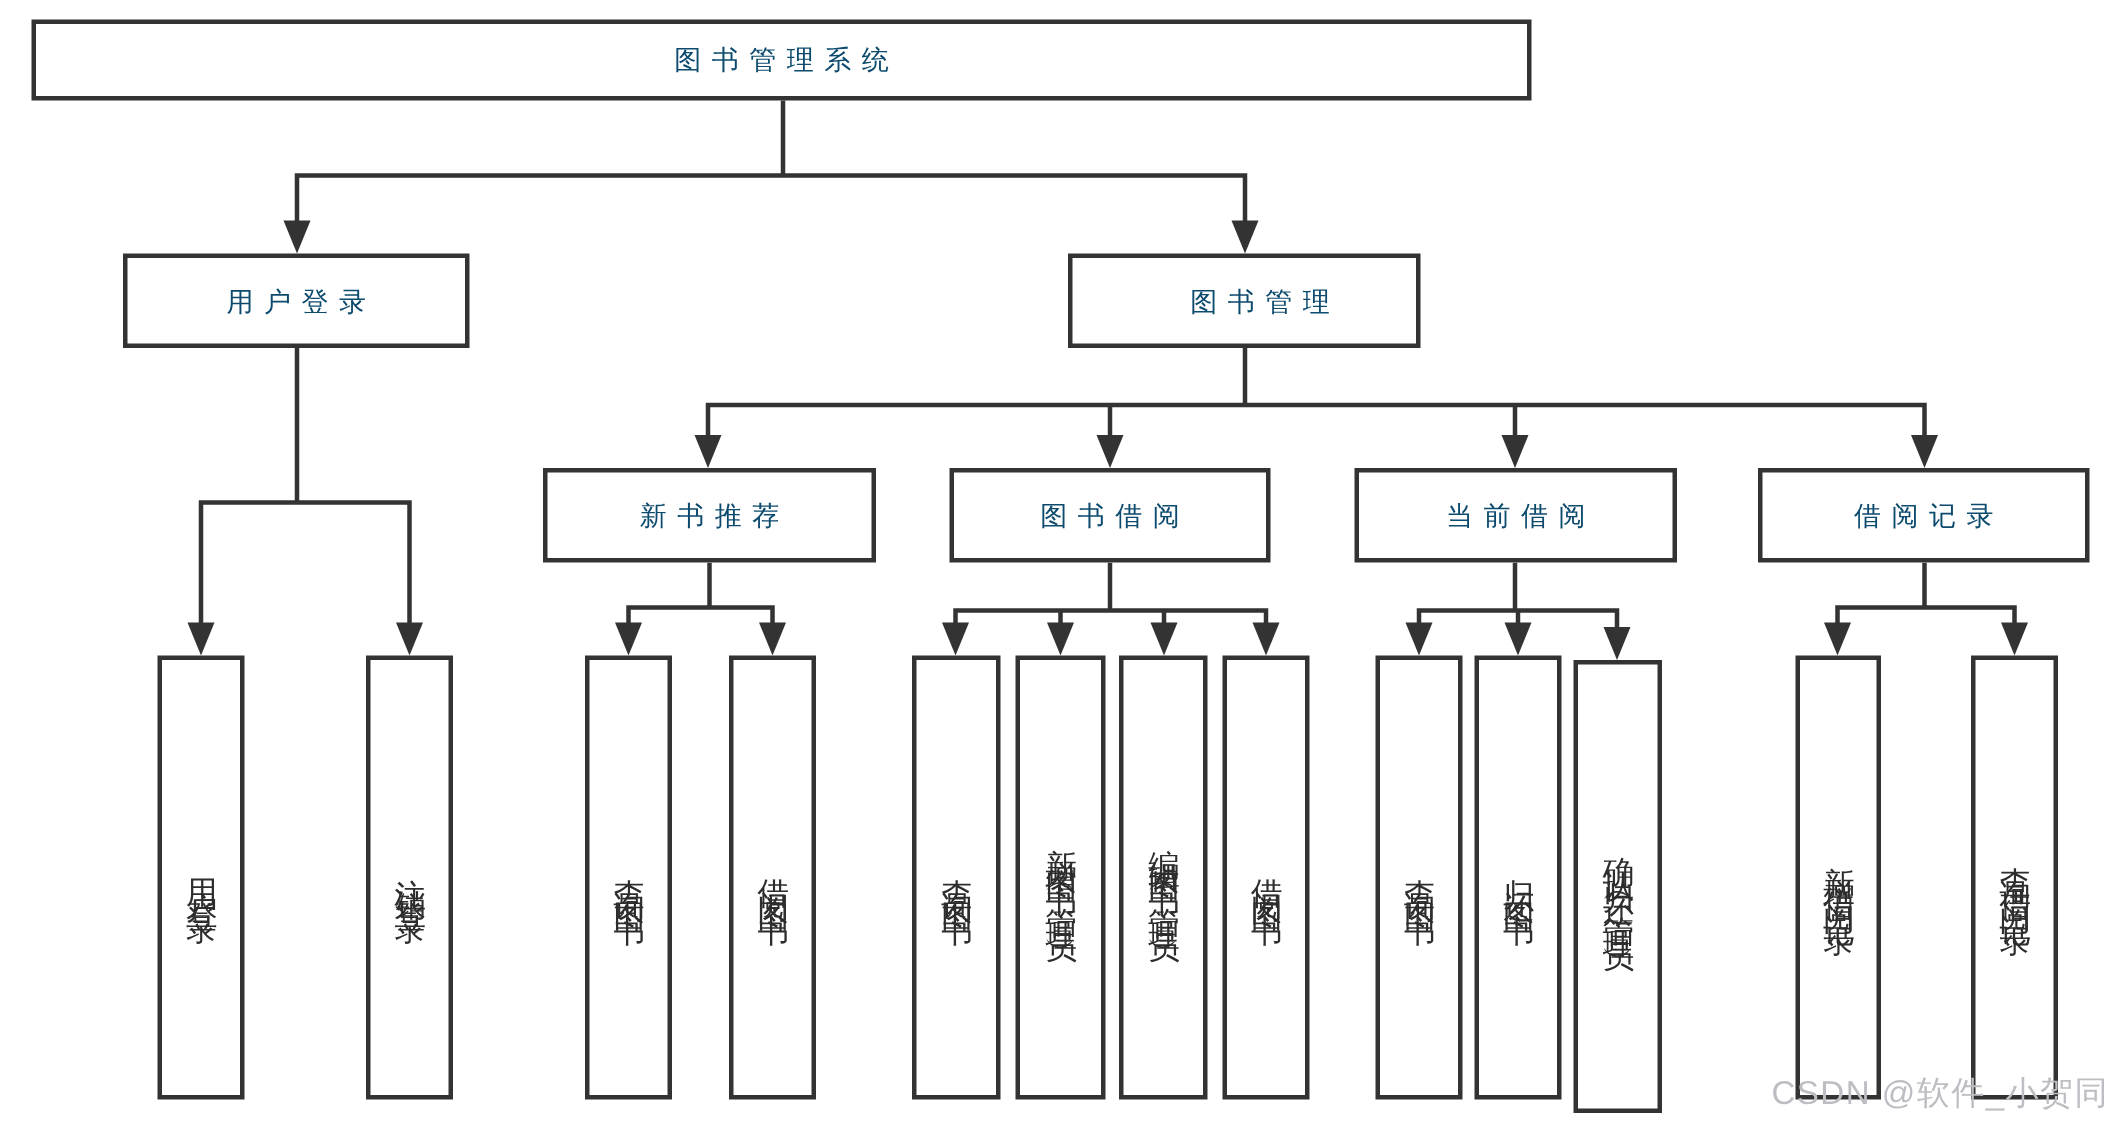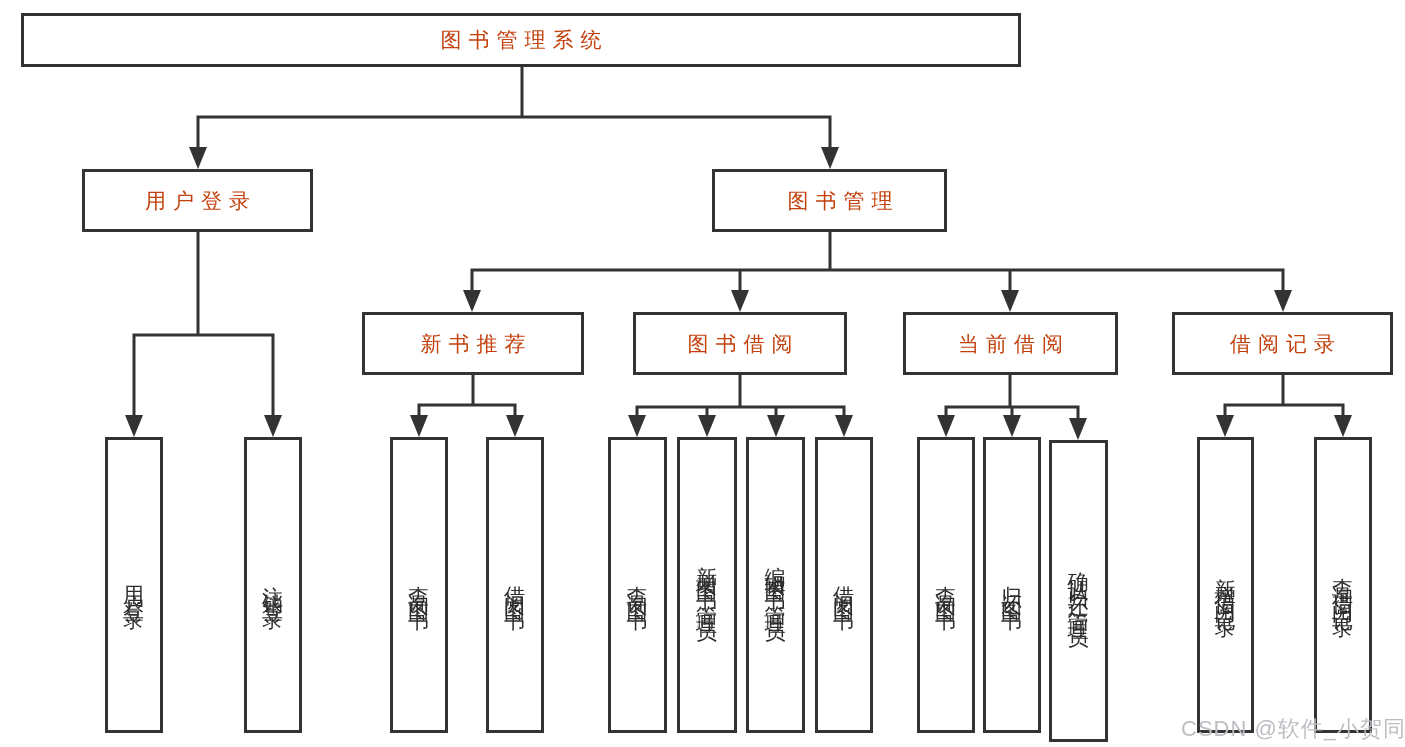--- a/index.html
+++ b/index.html
@@ -25,24 +25,24 @@
   .hbox {
     position: absolute;
     box-sizing: border-box;
     border: 3px solid #333333;
     background: #ffffff;
     display: flex;
     align-items: center;
     justify-content: center;
   }
   .hbox span {
-    font-size: 21px;
+    font-size: 18px;
     letter-spacing: 7px;
     text-indent: 7px;
-    color: #c2410c;
+    color: #0c4a6e;
     white-space: nowrap;
   }
   .vbox {
     position: absolute;
     box-sizing: border-box;
     border: 3px solid #333333;
     background: #ffffff;
     display: flex;
     align-items: center;
     justify-content: center;

